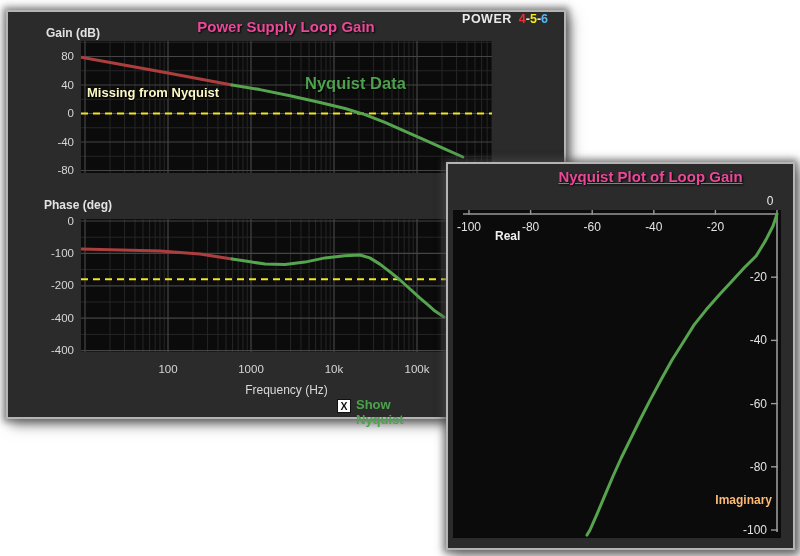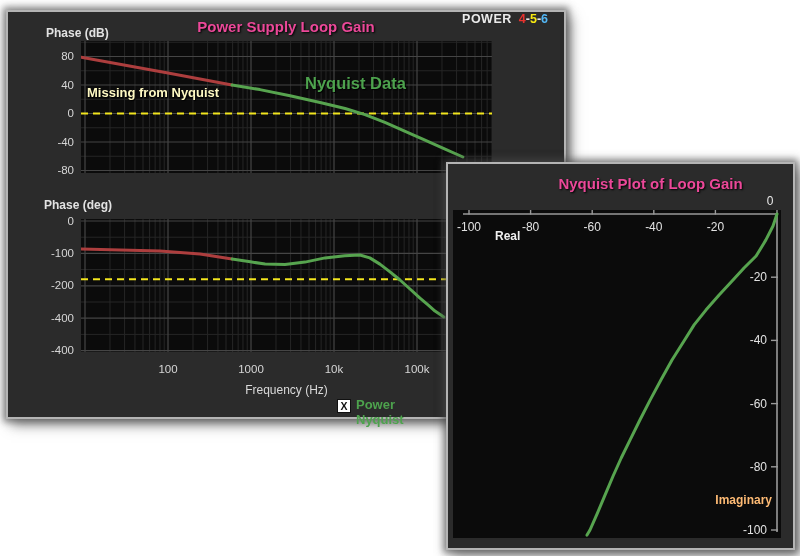--- a/index.html
+++ b/index.html
@@ -13,21 +13,21 @@
   }
   #main-window{left:6px;top:10px;width:560px;height:409px;z-index:1;}
   #nyquist-window{left:446px;top:162px;width:349px;height:388px;z-index:2;}
 
   .abs{position:absolute;}
   .win-title{
     left:0;right:0;text-align:center;font-size:15px;font-weight:bold;color:#ec4899;
     text-shadow:1px 1px 2px #000;
   }
   #main-title{top:6px;}
-  #nyq-title{top:11px;padding-left:60px;}
+  #nyq-title{top:4px;padding-left:60px;text-decoration:underline;}
 
   #brand{top:0;right:16px;font-size:12.5px;font-weight:bold;color:#eaeaea;letter-spacing:.5px;}
   #brand .digits{margin-left:7px;letter-spacing:0;}
 
   .axis-title{font-size:12px;font-weight:bold;color:#e2e2e2;}
   .plot-surface{position:absolute;background:#0b0b0b;}
 
   .ytick,.xtick{
     position:absolute;font-size:11.5px;color:#d6d6d6;line-height:15px;height:15px;
   }
@@ -60,21 +60,21 @@
 <div id="stage">
 
   <div id="main-window" class="window">
 
     <div class="abs win-title" id="main-title">Power Supply Loop Gain</div>
 
     <div class="abs" id="brand">
       <span>POWER</span><span class="digits" id="brand-digits"><span style="color: rgb(232, 50, 46);">4</span><span style="color: rgb(230, 230, 230);">-</span><span style="color: rgb(247, 233, 17);">5</span><span style="color: rgb(230, 230, 230);">-</span><span style="color: rgb(83, 183, 245);">6</span></span>
     </div>
 
-    <div class="abs axis-title" style="left:38px;top:14px;">Phase (dB)</div>
+    <div class="abs axis-title" style="left:38px;top:14px;">Gain (dB)</div>
 
     <div class="plot-surface" style="left:73px;top:29px;width:411px;height:132px;">
       <svg id="gain-svg" width="411" height="132">
           <line x1="28.985489640110444" y1="0" x2="28.985489640110444" y2="132" stroke="#262626" stroke-width="1"></line>
           <line x1="43.601064141731975" y1="0" x2="43.601064141731975" y2="132" stroke="#262626" stroke-width="1"></line>
           <line x1="53.97097928022088" y1="0" x2="53.97097928022088" y2="132" stroke="#262626" stroke-width="1"></line>
           <line x1="62.014510359889556" y1="0" x2="62.014510359889556" y2="132" stroke="#262626" stroke-width="1"></line>
           <line x1="68.58655378184243" y1="0" x2="68.58655378184243" y2="132" stroke="#262626" stroke-width="1"></line>
           <line x1="74.14313732118332" y1="0" x2="74.14313732118332" y2="132" stroke="#262626" stroke-width="1"></line>
           <line x1="78.95646892033132" y1="0" x2="78.95646892033132" y2="132" stroke="#262626" stroke-width="1"></line>
@@ -194,21 +194,21 @@
           <line x1="0" y1="60.32" x2="411" y2="60.32" stroke="#f2e51e" stroke-width="2" stroke-dasharray="7 5"></line>
           <polyline points="0.2,29.9 79.0,32.1 119.0,35.0 151.0,39.9" fill="none" stroke="#ad3e3e" stroke-width="3" stroke-linecap="round" stroke-linejoin="round"></polyline>
           <polyline points="151.0,39.9 169.3,42.8 184.1,45.1 204.0,45.4 224.0,43.1 244.0,38.9 263.8,36.7 278.9,36.0 288.8,38.9 298.9,45.1 309.0,52.9 319.0,61.0 329.0,70.0 339.0,79.1 347.0,85.9 354.0,92.1 362.9,97.9" fill="none" stroke="#57a44f" stroke-width="3" stroke-linecap="round" stroke-linejoin="round"></polyline>
         </svg>
     </div>
 
     <div class="abs" id="freq-label">Frequency (Hz)</div>
 
     <div class="abs" id="show-nyquist-row">
       <span id="nyq-checkbox"><span>X</span></span>
-      <span id="nyq-check-label" style="color: rgb(77, 162, 77);">Power Nyquist</span>
+      <span id="nyq-check-label" style="color: rgb(77, 162, 77);">Show Nyquist</span>
     </div>
   <div class="ytick" style="top: 37px;">80</div>
       <div class="ytick" style="top: 65.5px;">40</div>
       <div class="ytick" style="top: 94px;">0</div>
       <div class="ytick" style="top: 122.5px;">-40</div>
       <div class="ytick" style="top: 151px;">-80</div>
       <div class="ytick" style="top: 201.5px;">0</div>
       <div class="ytick" style="top: 233.9px;">-100</div>
       <div class="ytick" style="top: 266.3px;">-200</div>
       <div class="ytick" style="top: 298.7px;">-400</div>

